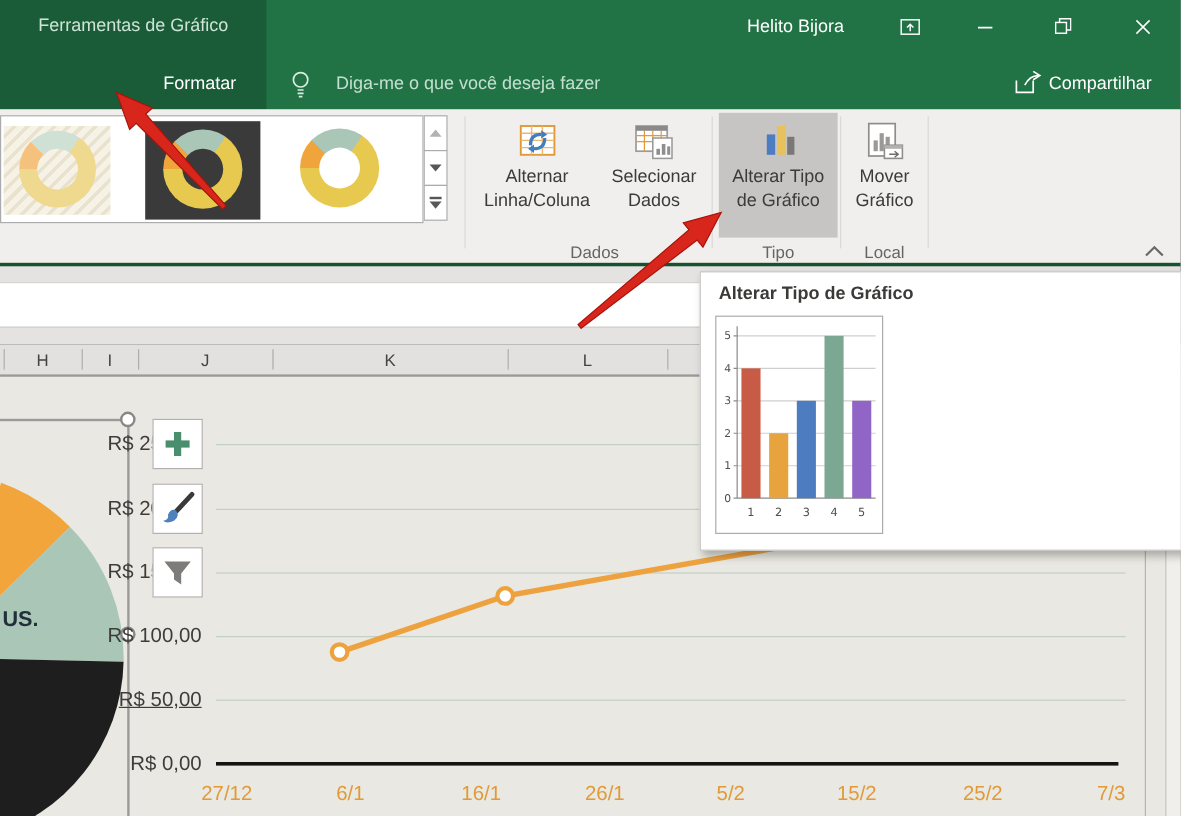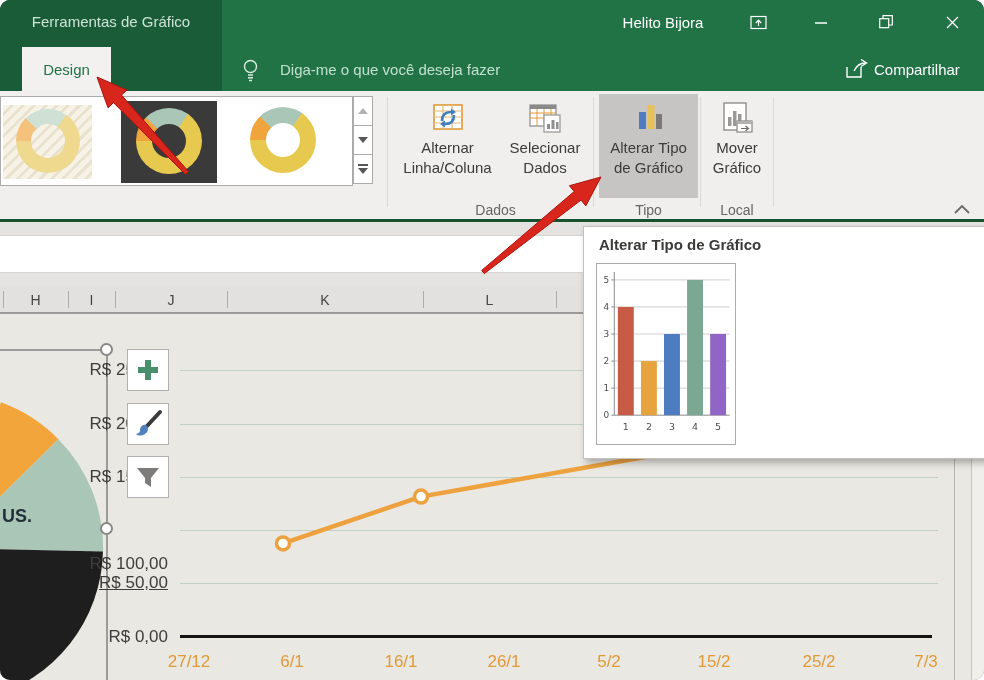--- a/index.html
+++ b/index.html
@@ -1,17 +1,17 @@
 <!DOCTYPE html>
 <html><head>
 <meta charset="utf-8">
 <style>
   html,body{margin:0;padding:0;background:#fff;}
   .screen{position:relative;width:984px;height:680px;overflow:hidden;
-    font-family:"Liberation Sans",sans-serif;background:#404040;border-radius:10px;}
+    font-family:"Liberation Sans",sans-serif;background:#404040;}
   .abs{position:absolute;}
   
   .titlebar{left:0;top:0;width:984px;height:91px;background:#217346;}
   .ctxbox{left:0;top:0;width:222px;height:91px;background:#195c37;}
   .ctxlabel{left:0;top:13px;width:222px;text-align:center;color:#cde4d7;font-size:15px;}
   .username{left:598px;top:14px;width:130px;text-align:center;color:#fff;font-size:15px;}
   .winbtn{width:30px;height:22px;top:11px;display:flex;align-items:center;justify-content:center;}
   
   .tab-design{left:22px;top:47px;width:89px;height:44px;background:#f2f1f0;color:#217346;
     font-size:15px;display:flex;align-items:center;justify-content:center;}
@@ -91,21 +91,21 @@
         <rect x="0.7" y="3.7" width="9" height="9" fill="none" stroke="#fff" stroke-width="1.2"></rect>
         <path d="M4 3.7 V0.7 H13.3 V10 H10" fill="none" stroke="#fff" stroke-width="1.2"></path>
       </svg>
     </div>
     <div class="abs winbtn" style="left:937px;">
       <svg width="13" height="13" viewBox="0 0 13 13">
         <path d="M1 1 L12 12 M12 1 L1 12" stroke="#fff" stroke-width="1.3"></path>
       </svg>
     </div>
 
-    <div class="abs tab-design">Design</div>
+    <div class="abs tab-formatar">Formatar</div>
 
     <svg class="abs" style="left:241px;top:58px;" width="19" height="25" viewBox="0 0 19 25">
       <circle cx="9.5" cy="8.5" r="6" fill="none" stroke="#d9ecdf" stroke-width="1.4"></circle>
       <path d="M7 17 h5 M7 19.8 h5 M8 22.5 h3" stroke="#d9ecdf" stroke-width="1.4" fill="none"></path>
     </svg>
     <div class="abs tellme">Diga-me o que você deseja fazer</div>
 
     <svg class="abs" style="left:845px;top:59px;" width="24" height="20" viewBox="0 0 24 20">
       <path d="M2 8 V18 H16 V8" fill="none" stroke="#fff" stroke-width="1.4"></path>
       <path d="M9 12 Q13 4 20 4" fill="none" stroke="#fff" stroke-width="1.4"></path>
@@ -254,21 +254,21 @@
     <div class="abs gline" style="top:56px;"></div>
     <div class="abs gline" style="top:110px;"></div>
     <div class="abs gline" style="top:163px;"></div>
     <div class="abs gline" style="top:216px;"></div>
     <div class="abs gline" style="top:269px;"></div>
     <div class="abs xaxis"></div>
 
     <div class="abs ylab" style="top:46px;">R$ 250,00</div>
     <div class="abs ylab" style="top:100px;">R$ 200,00</div>
     <div class="abs ylab" style="top:153px;">R$ 150,00</div>
-    <div class="abs ylab" style="top:206px;margin-top:34px;">R$ 100,00</div>
+    <div class="abs ylab" style="top:206px;">R$ 100,00</div>
     <div class="abs ylab" style="top:259px;text-decoration:underline;">R$ 50,00</div>
     <div class="abs ylab" style="top:313px;">R$ 0,00</div>
 
     <div class="abs xlab" style="left:154px;">27/12</div>
     <div class="abs xlab" style="left:257px;">6/1</div>
     <div class="abs xlab" style="left:366px;">16/1</div>
     <div class="abs xlab" style="left:469px;">26/1</div>
     <div class="abs xlab" style="left:574px;">5/2</div>
     <div class="abs xlab" style="left:679px;">15/2</div>
     <div class="abs xlab" style="left:784px;">25/2</div>

